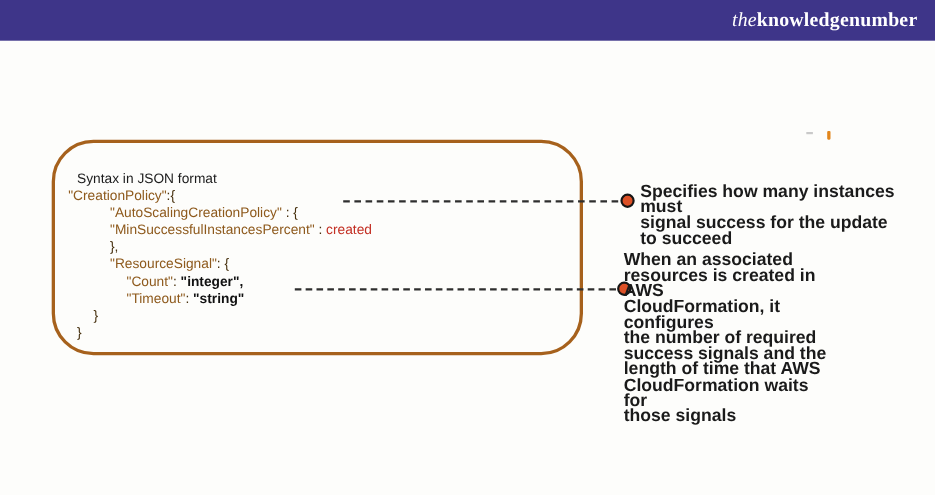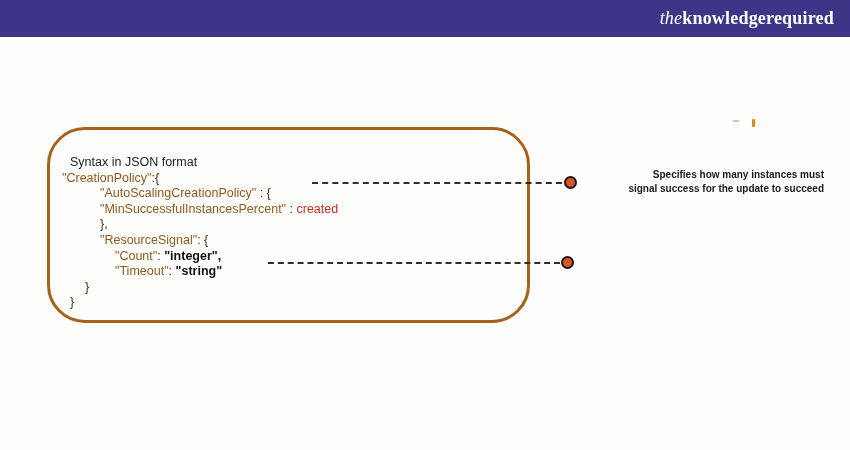--- a/index.html
+++ b/index.html
@@ -69,42 +69,42 @@
     border-radius: 50%;
     background: var(--dot-fill);
     border: 2px solid var(--dot-ring);
   }
   .connector-dot.d1 { left: 564px; top: 139px; }
   .connector-dot.d2 { left: 561px; top: 219px; }
 
   .annotation {
     position: absolute;
     color: var(--ink);
-    font-size: 10px; line-height: 14.2px; font-weight: 600;
-    text-align: right;
+    font-size: 16px; line-height: 14.2px; font-weight: 600;
+    text-align: left;
     white-space: pre-line;
   }
   .annotation.a1 { left: 582px; top: 131px; width: 242px; }
   .annotation.a2 { left: 567px; top: 193px; width: 188px; }
 
   .stray-gray {
     position: absolute; left: 733px; top: 83px;
     width: 6px; height: 2px; background: #c9c9c9;
   }
   .stray-orange {
     position: absolute; left: 752px; top: 82px;
     width: 3px; height: 8px; background: #e2861c; border-radius: 1px;
   }
 </style>
 </head>
 <body>
 
 <div class="topbar">
   <div class="logo">
-    <span class="the">the</span><span class="knowledge">knowledge</span><span class="academy">required</span>
+    <span class="the">the</span><span class="knowledge">knowledge</span><span class="academy">number</span>
   </div>
 </div>
 
 <div class="stage">
 
   <div class="stray-gray"></div>
   <div class="stray-orange"></div>
 
   <div class="code-box"></div>
 
@@ -121,14 +121,22 @@
       <div class="code-line" style="padding-left: 8px;"><span class="seg-punct">}</span></div>
     </div>
 
   <div class="connector-line l1"></div>
   <div class="connector-dot d1"></div>
   <div class="connector-line l2"></div>
   <div class="connector-dot d2"></div>
 
   <div class="annotation a1">Specifies how many instances must
 signal success for the update to succeed</div>
+  <div class="annotation a2">When an associated
+resources is created in AWS
+CloudFormation, it configures
+the number of required
+success signals and the
+length of time that AWS
+CloudFormation waits for
+those signals</div>
 
 </div>
 
 </body></html>

